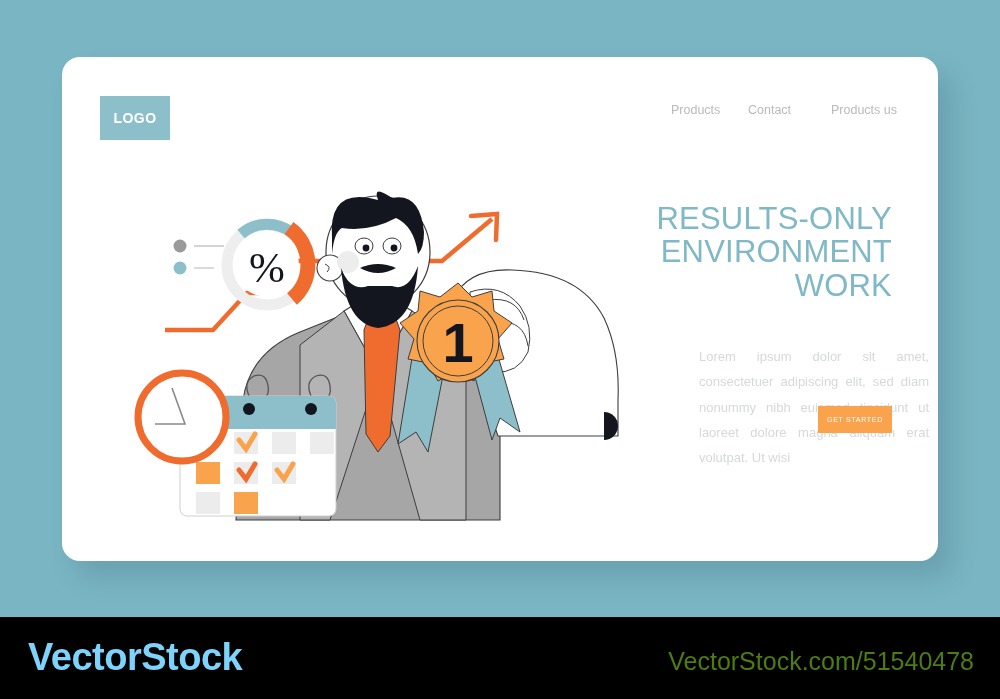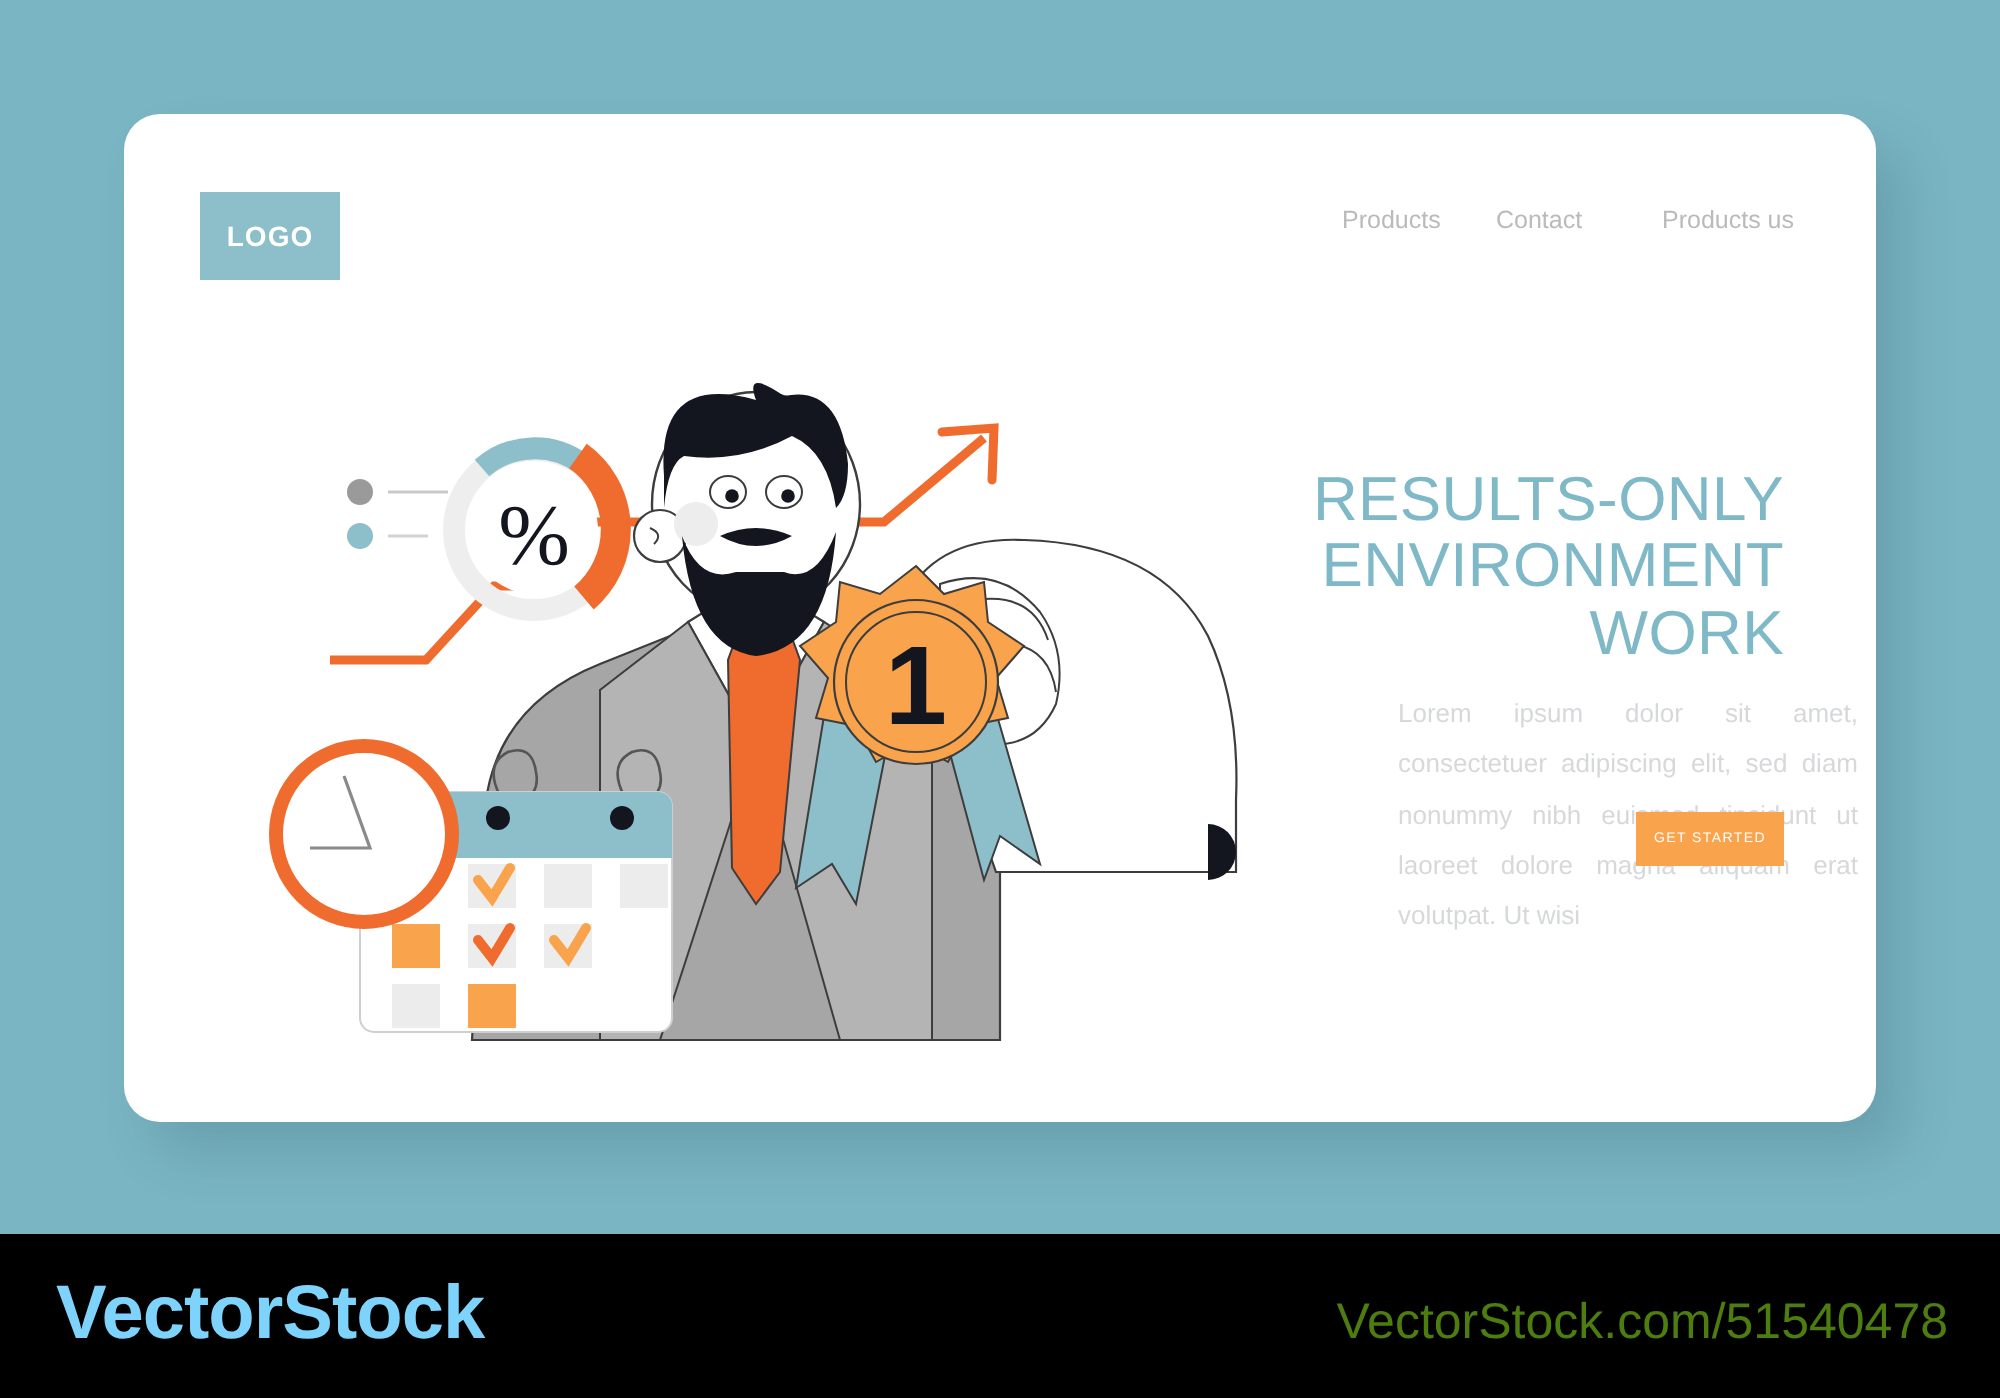--- a/index.html
+++ b/index.html
@@ -25,21 +25,21 @@
   }
   .logo-badge span { color:#ffffff; font-size:14px; font-weight:bold; letter-spacing:0.5px; }
 
   .nav { position:absolute; top:103px; color:#b9babc; font-size:12.5px; white-space:nowrap; }
   .nav-products { left:671px; }
   .nav-company  { left:748px; }
   .nav-contact  { left:831px; }
 
   
   .headline {
-    position:absolute; left:600px; top:233px; width:292px;
+    position:absolute; left:600px; top:202px; width:292px;
     text-align:right; color:#7fb8c6;
     font-size:31px; line-height:1.08; letter-spacing:0.2px;
   }
   .headline div { display:block; }
 
   .body-copy {
     position:absolute; left:662px; top:344px; width:230px;
     text-align:justify; color:#d6d8da; font-size:13px; line-height:1.95;margin-left:37px;
   }
 

